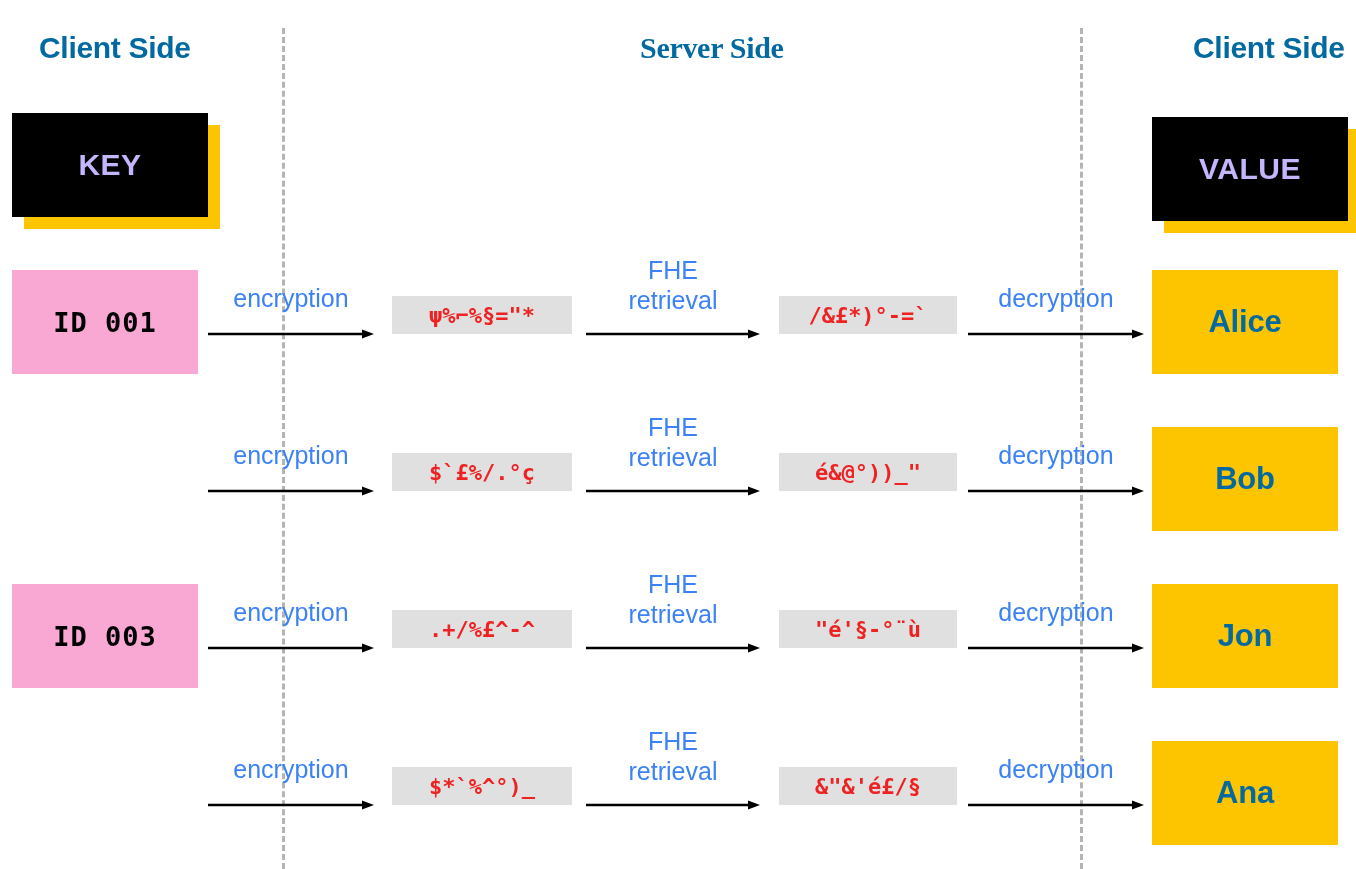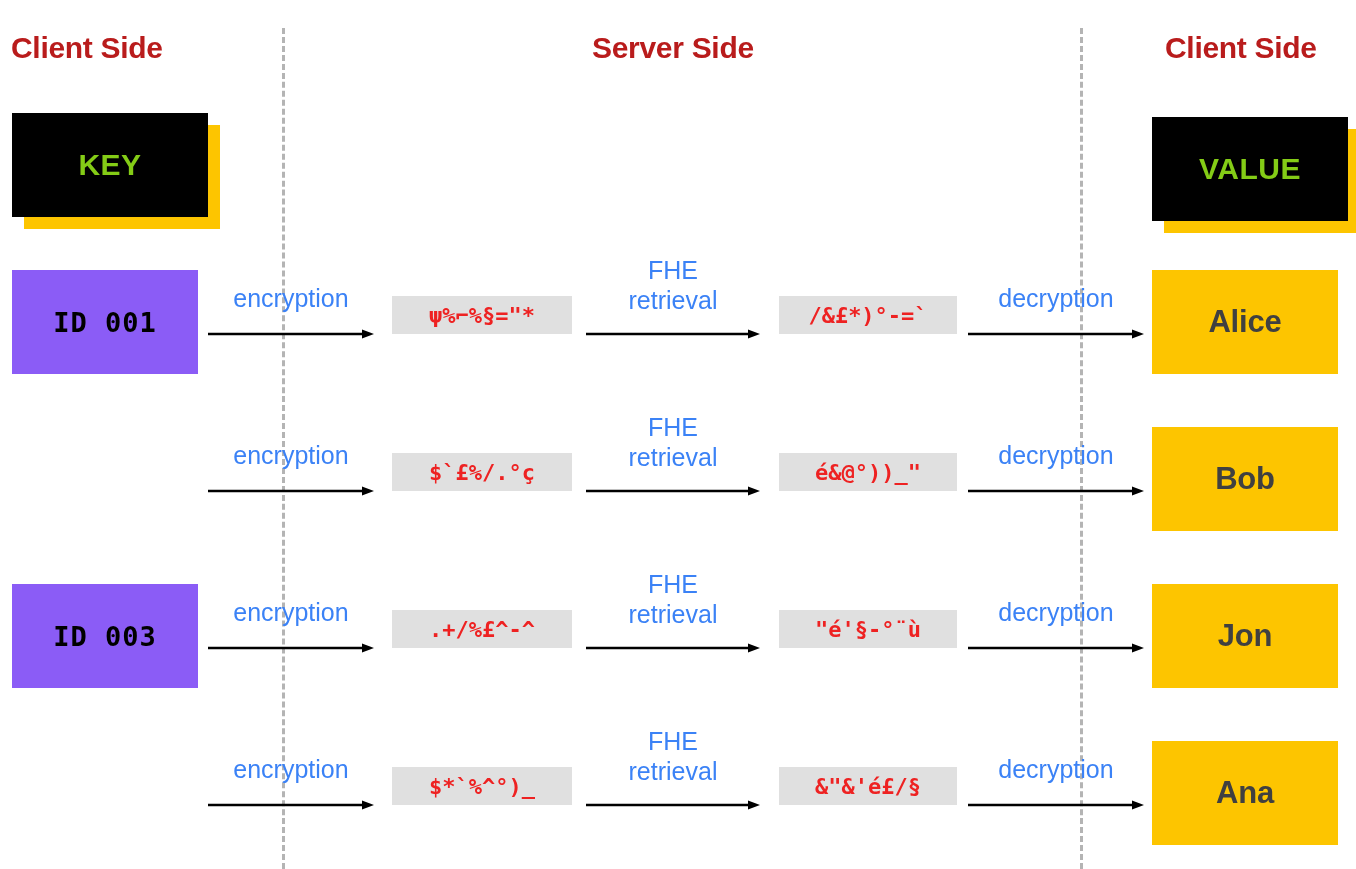--- a/index.html
+++ b/index.html
@@ -13,26 +13,27 @@
     position: relative;
     overflow: hidden;
     font-family: "Liberation Sans", sans-serif;
   }
 
   
   .col-header {
     position: absolute;
     font-size: 30px;
     font-weight: bold;
-    color: #b91c1c;
+    color: #0369a1;
     letter-spacing: -0.3px;
     white-space: nowrap;
+    margin-left: 28px;
   }
   #header-client-left  { left: 11px;  top: 31px; }
-  #header-server       { left: 592px; top: 31px; }
+  #header-server       { left: 612px; top: 31px; font-family: Liberation Serif, serif; }
   #header-client-right { left: 1165px; top: 31px; }
 
   
   .divider {
     position: absolute;
     top: 28px;
     width: 0;
     height: 841px;
     border-left: 3px dashed #b4b4b4;
   }
@@ -60,42 +61,42 @@
     left: 0;
     top: 0;
     width: 196px;
     height: 104px;
     background: #000000;
     display: flex;
     align-items: center;
     justify-content: center;
   }
   .card-label {
-    color: #84cc16;
+    color: #c4b5fd;
     font-size: 30px;
     font-weight: bold;
     letter-spacing: 0.5px;
   }
 
   
   .row {
     position: absolute;
     left: 0;
     width: 1356px;
     height: 106px;
   }
 
   
   .key-box {
     position: absolute;
     left: 12px;
     top: 0;
     width: 186px;
     height: 104px;
-    background: #8b5cf6;
+    background: #f9a8d4;
     display: flex;
     align-items: center;
     justify-content: center;
   }
   .key-text {
     font-family: "DejaVu Sans Mono", monospace;
     font-size: 27px;
     font-weight: bold;
     color: #000000;
     letter-spacing: 1px;
@@ -109,21 +110,21 @@
     width: 186px;
     height: 104px;
     background: #fdc500;
     display: flex;
     align-items: center;
     justify-content: center;
   }
   .value-text {
     font-size: 31px;
     font-weight: bold;
-    color: #404040;
+    color: #0369a1;
     letter-spacing: -0.2px;
   }
 
   
   .arrow-group {
     position: absolute;
     top: 0;
     height: 104px;
   }
   .arrow-label {

